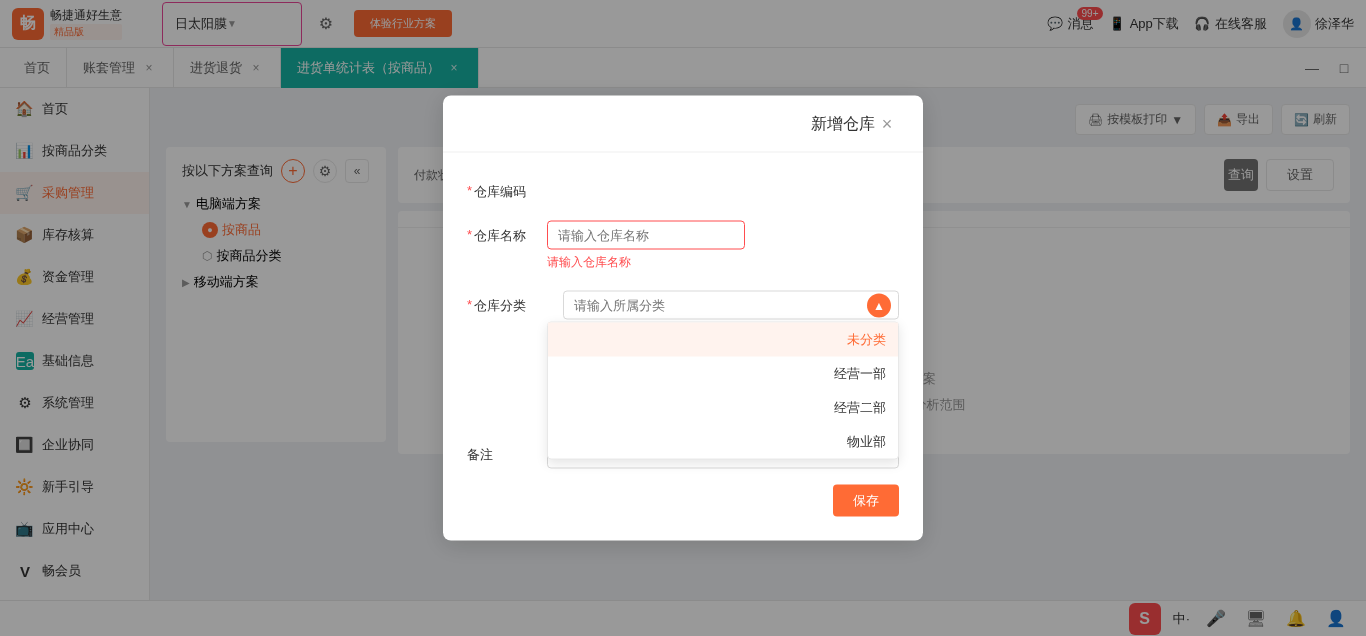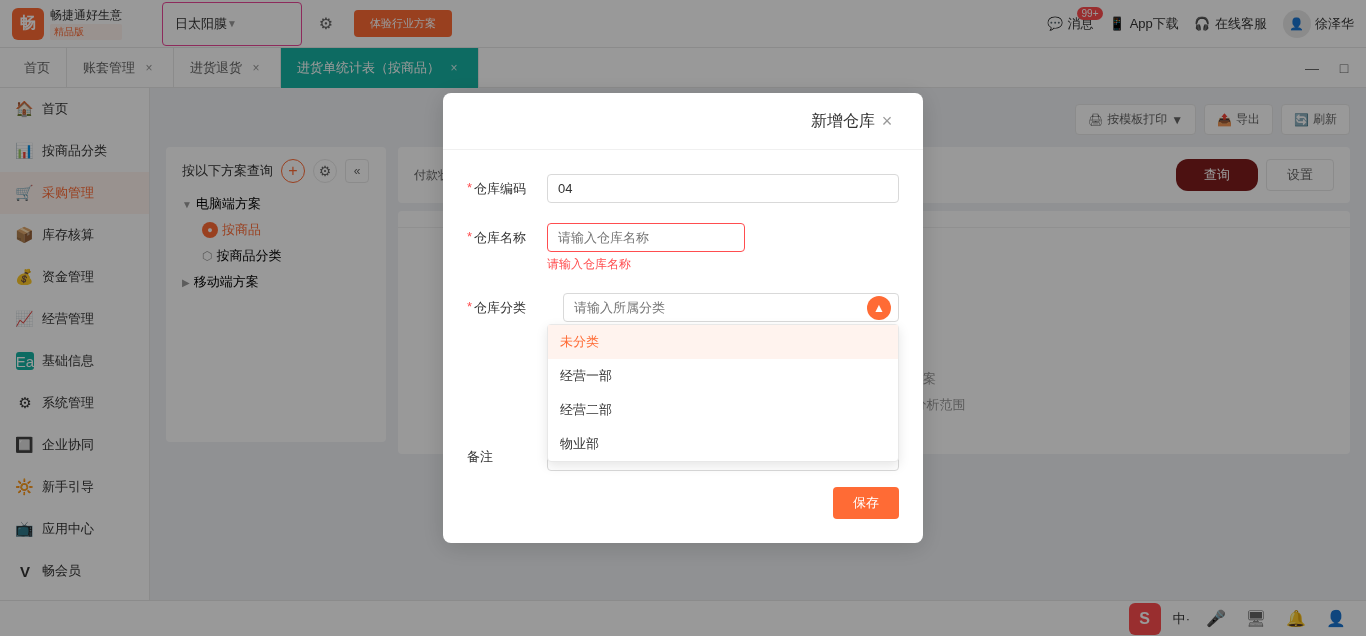--- a/index.html
+++ b/index.html
@@ -166,22 +166,22 @@
       width: 24px; height: 24px; border-radius: 4px; border: 1px solid #e8e8e8;
       color: #666; display: flex; align-items: center; justify-content: center;
       cursor: pointer; font-size: 12px;
     }
 
     
     .table-area { background: white; border-radius: 4px; }
 
     
     .btn-query {
-      background: #7f1d1d; color: white; border: none; border-radius: 12px;
-      padding: 6px 28px; font-size: 13px; cursor: pointer;
+      background: #737373; color: white; border: none; border-radius: 4px;
+      padding: 6px 4px; font-size: 13px; cursor: pointer;
     }
     .btn-setting {
       border: 1px solid #e8e8e8; background: white; border-radius: 4px;
       padding: 6px 20px; font-size: 13px; color: #666; cursor: pointer;
     }
     .field-group { display: flex; align-items: center; gap: 4px; font-size: 12px; }
     .field-label { color: #666; white-space: nowrap; }
     .field-select {
       border: 1px solid #e8e8e8; border-radius: 4px;
       padding: 4px 24px 4px 8px; font-size: 12px; color: #333;
@@ -242,21 +242,21 @@
       position: absolute; right: 8px; top: 50%; transform: translateY(-50%);
       width: 24px; height: 24px; background: #ff6b35; border-radius: 50%;
       display: flex; align-items: center; justify-content: center;
       color: white; font-size: 12px; cursor: pointer;
     }
 
     
     .dropdown-list {
       position: absolute; left: 80px; top: 100%; width: calc(100% - 80px);
       background: white; border: 1px solid #e8e8e8; border-radius: 4px;
-      box-shadow: 0 4px 12px rgba(0,0,0,0.1); z-index: 300; margin-top: 2px;
+      box-shadow: 0 4px 12px rgba(0,0,0,0.1); z-index: 300; margin-top: 2px; text-align: right;
     }
     .dropdown-item {
       padding: 8px 12px; font-size: 13px; color: #333; cursor: pointer;
     }
     .dropdown-item.selected { background: #fff3ee; color: #ff6b35; }
     .btn-save {
       background: #ff6b35; color: white; border: none; border-radius: 4px;
       padding: 7px 20px; font-size: 13px; cursor: pointer;
     }
 
@@ -520,23 +520,20 @@
     <span class="modal-title">新增仓库</span>
     <div class="modal-close">×</div>
   </div>
   <div class="modal-body">
 
     <div class="form-row">
       <div class="form-label">
         <span class="required">*</span>
         <span>仓库编码</span>
       </div>
-      <div class="form-control-wrap">
-        <input type="text" class="form-input" value="04" style="">
-      </div>
     </div>
 
     <div class="form-row" style="flex-direction:column;">
       <div style="display:flex;align-items:flex-start;">
         <div class="form-label">
           <span class="required">*</span>
           <span>仓库名称</span>
         </div>
         <div class="form-control-wrap">
           <input type="text" class="form-input error" placeholder="请输入仓库名称" style="">

